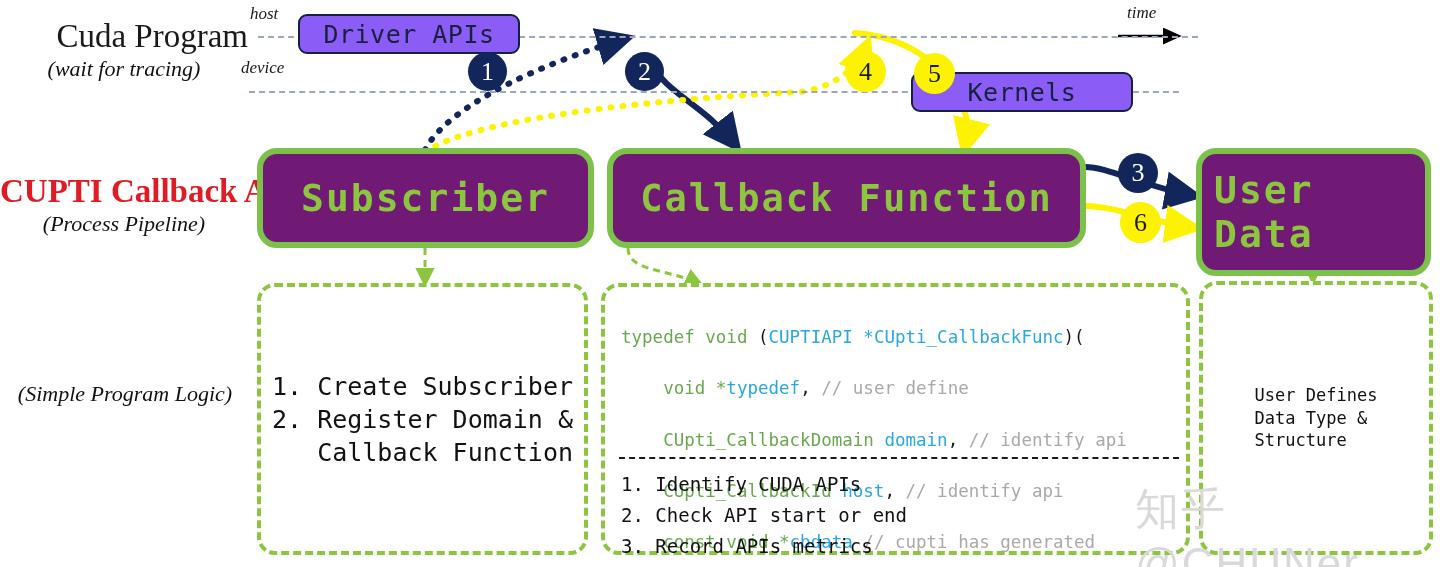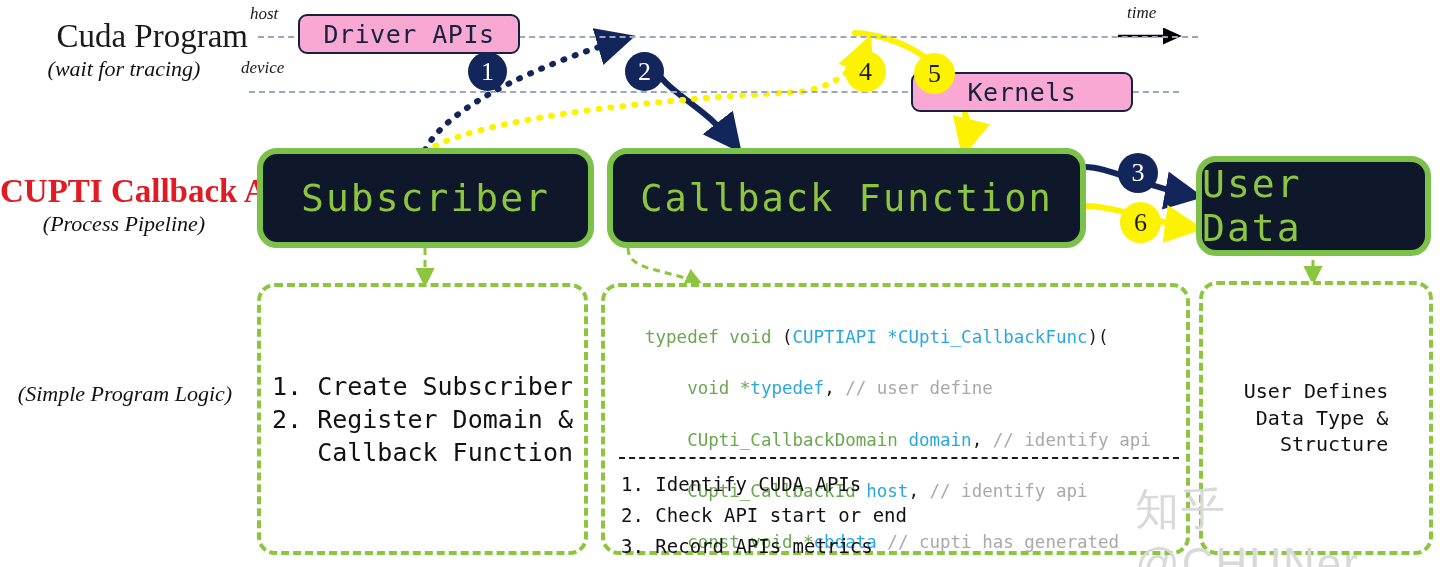--- a/index.html
+++ b/index.html
@@ -38,39 +38,39 @@
     font-style:italic;
     font-size:17px;
     color:#1a1a1a;
   }
 
   
   .apibox{
     position:absolute;
     border:2.5px solid #16213e;
     border-radius:9px;
-    background:#f9a8d4;
+    background:#8b5cf6;
     display:flex;align-items:center;justify-content:center;
     font-family:"DejaVu Sans Mono","Liberation Mono",monospace;
     font-size:25px;
     color:#16213e;
     letter-spacing:.5px;
     box-sizing:border-box;
   }
 
   
   .greenbox{
     position:absolute;
     border:6px solid #7cc24a;
     border-radius:20px;
-    background:#0f172a;
+    background:#701a75;
     display:flex;align-items:center;justify-content:center;
     font-family:"DejaVu Sans Mono","Liberation Mono",monospace;
     font-size:38px;
-    font-weight:400;
+    font-weight:700;
     color:#8cc63f;
     letter-spacing:2px;
     box-sizing:border-box;
   }
 
   
   .dashbox{
     position:absolute;
     border:4px dashed #8cc63f;
     border-radius:18px;
@@ -83,36 +83,36 @@
   }
   .mono-list{
     font-family:"DejaVu Sans Mono","Liberation Mono",monospace;
     font-size:25px;
     color:#111;
     line-height:1.32;
     white-space:pre;
   }
   .mono-center{
     font-family:"DejaVu Sans Mono","Liberation Mono",monospace;
-    font-size:20px;
+    font-size:17px;
     color:#111;
     line-height:1.32;
-    text-align:right;
+    text-align:left;
     white-space:pre;
   }
 
   
   .code{
     position:absolute;
     font-family:"DejaVu Sans Mono","Liberation Mono",monospace;
     font-size:17.5px;
     line-height:1.47;
     white-space:pre;
   }
-  .k-green{color:#6aa84f;margin-left:24px;}
+  .k-green{color:#6aa84f;}
   .k-blue{color:#29a8e0;}
   .k-dark{color:#1a1a1a;}
   .k-com{color:#a9a9a9;}
   .sep{
     position:absolute;
     border-top:2px dashed #1a1a1a;
   }
   .numlist{
     position:absolute;
     font-family:"DejaVu Sans Mono","Liberation Mono",monospace;
@@ -206,21 +206,21 @@
 
   <div class="rowlabel red" style="left:0px;top:381px;width:250px;">
     <div class="t2">(Simple Program Logic)</div>
   </div>
 
   <div class="apibox" style="left:298px;top:14px;width:222px;height:40px;">Driver APIs</div>
   <div class="apibox" style="left:911px;top:72px;width:222px;height:40px;">Kernels</div>
 
   <div class="greenbox" style="left:257px;top:148px;width:337px;height:100px;">Subscriber</div>
   <div class="greenbox" style="left:607px;top:148px;width:479px;height:100px;font-size:37px;">Callback Function</div>
-  <div class="greenbox" style="left:1196px;top:156px;width:235px;height:100px;">User Data</div>
+  <div class="greenbox" style="left:1196px;top:148px;width:235px;height:128px;padding-left:12px;">User Data</div>
 
   <div class="badge navy" style="left:468px;top:52px;width:39px;height:39px;">1</div>
   <div class="badge navy" style="left:625px;top:52px;width:39px;height:39px;">2</div>
   <div class="badge navy" style="left:1118px;top:153px;width:40px;height:40px;">3</div>
   <div class="badge yellow" style="left:845px;top:51px;width:41px;height:41px;">4</div>
   <div class="badge yellow" style="left:914px;top:53px;width:41px;height:41px;">5</div>
   <div class="badge yellow" style="left:1120px;top:202px;width:41px;height:41px;">6</div>
 
   <div class="dashbox dash-center" style="left:257px;top:283px;width:331px;height:272px;">
     <div class="mono-list">1. Create Subscriber

